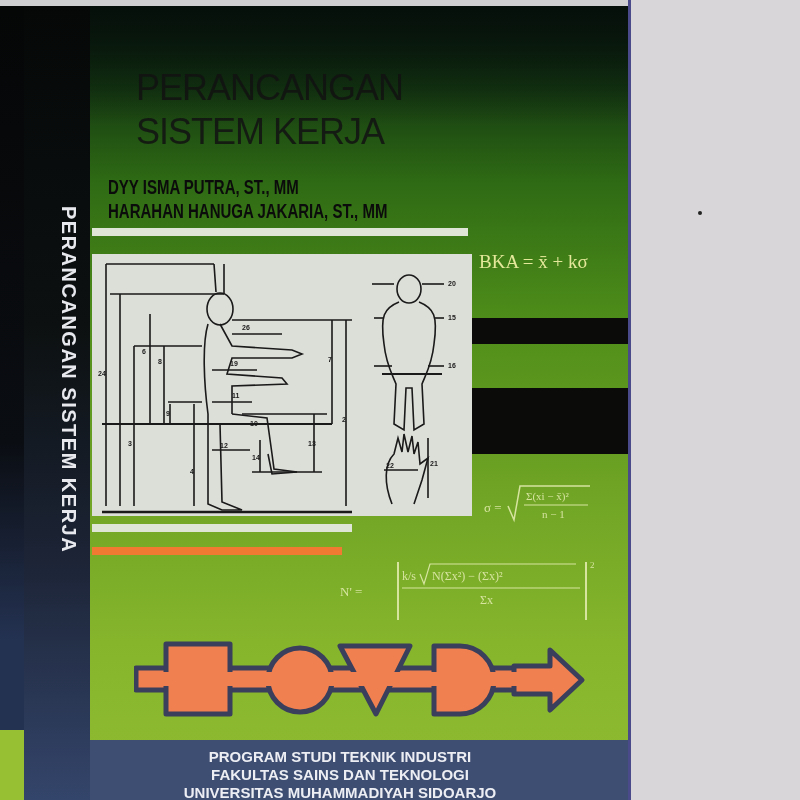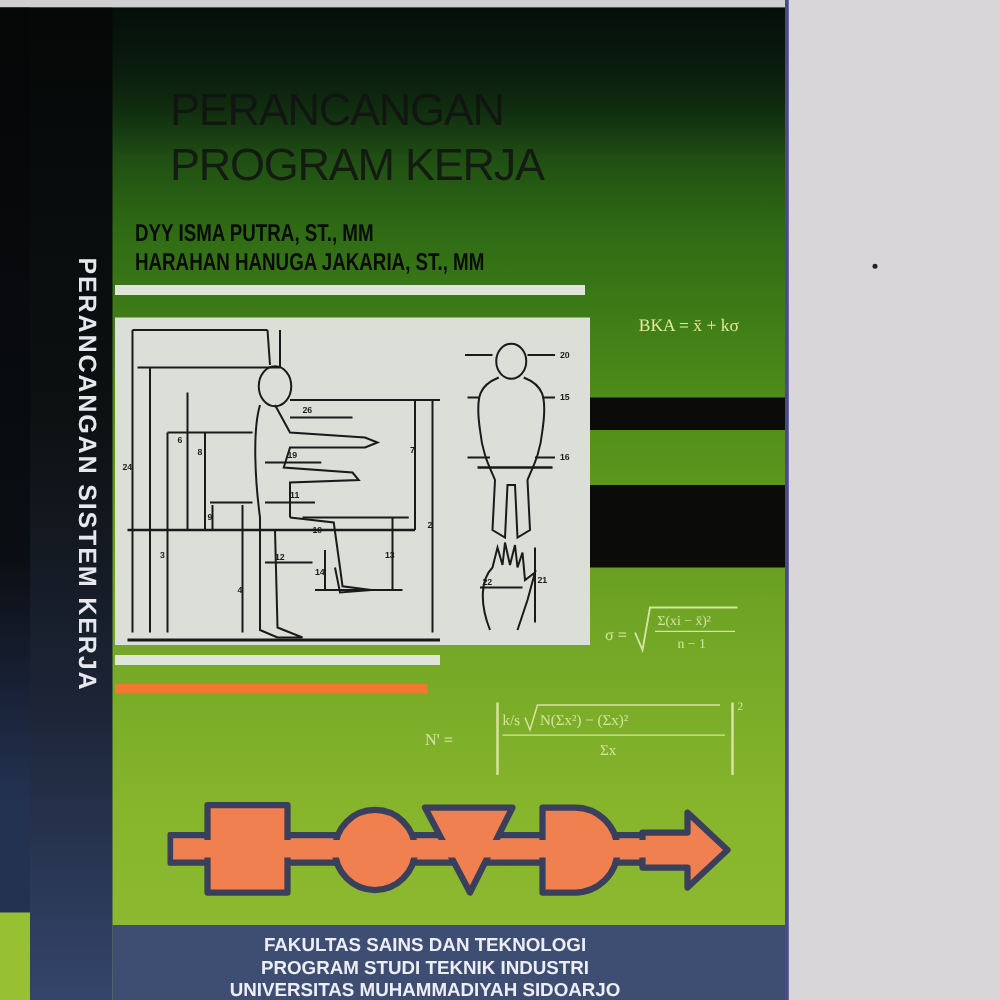--- a/index.html
+++ b/index.html
@@ -17,21 +17,21 @@
   .spine-title { position:absolute; left:40px; top:200px; width:40px; height:480px; writing-mode:vertical-rl;
                  color:#e6e8ee; font-weight:bold; font-size:20px; letter-spacing:1.5px; white-space:nowrap; }
   .title { position:absolute; left:104px; top:60px; color:#121212; font-weight:400; font-size:36px; line-height:44px; letter-spacing:-1px; font-family:"Liberation Sans", sans-serif;margin-left:32px; }
   .title .l1 { display:block; opacity:0.85; }
   .authors { position:absolute; left:108px; top:170px; color:#0b0b0b; font-weight:900; font-size:15px; line-height:18px; transform:scaleY(1.3); transform-origin:top left; }
   .stripe-white { position:absolute; height:8px; background:#dfe6d8; }
   .stripe-orange { position:absolute; height:8px; background:#f07a32; }
   .figure { position:absolute; left:92px; top:248px; width:380px; height:262px; background:#dcded8; }
   .black-band { position:absolute; left:472px; width:156px; background:#0b0c0a; }
   .formula { position:absolute; color:#e4e89a; font-family:"Liberation Serif", serif; }
-  .f1 { left:511px; top:244px; font-size:14px; line-height:24px; }
+  .f1 { left:479px; top:244px; font-size:19px; line-height:24px; }
   .flow { position:absolute; left:134px; top:634px; }
   .bottom { position:absolute; left:90px; top:734px; width:538px; height:60px; background:#3e4d72; }
   .inst { position:absolute; left:90px; top:742px; width:500px; text-align:center; color:#eceef4; font-weight:bold; font-size:15px; line-height:18px; }
 </style>
 </head>
 <body>
 
 <div class="bg-right"></div>
 <div class="dot"></div>
 
@@ -39,21 +39,21 @@
   <div class="top-dark"></div>
 
   <div class="spine">
     <div class="spine-left"></div>
     <div class="spine-green"></div>
     <div class="spine-title">PERANCANGAN SISTEM KERJA</div>
   </div>
 
   <div class="title">
     <span class="l1">PERANCANGAN</span>
-    <span class="l1">PROGRAM KERJA</span>
+    <span class="l1">SISTEM KERJA</span>
   </div>
 
   <div class="authors">
     <div>DYY ISMA PUTRA, ST., MM</div>
     <div>HARAHAN HANUGA JAKARIA, ST., MM</div>
   </div>
 
   <div class="stripe-white" style="left:92px;top:222px;width:376px;"></div>
 
   <div class="black-band" style="top:312px;height:26px;"></div>
@@ -169,18 +169,18 @@
       <circle cx="166" cy="40" r="32"></circle>
       <polygon points="206,6 276,6 242,74"></polygon>
       <path d="M300,6 L326,6 A34,34 0 0 1 326,74 L300,74 Z"></path>
       <polygon points="380,26 416,26 416,10 448,40 416,70 416,54 380,54"></polygon>
     </g>
     <rect x="6" y="32" width="420" height="14" fill="#f08050"></rect>
   </svg>
 
   <div class="bottom"></div>
   <div class="inst">
+    <div>PROGRAM STUDI TEKNIK INDUSTRI</div>
     <div>FAKULTAS SAINS DAN TEKNOLOGI</div>
-    <div>PROGRAM STUDI TEKNIK INDUSTRI</div>
     <div>UNIVERSITAS MUHAMMADIYAH SIDOARJO</div>
   </div>
 </div>
 <div class="cover-edge"></div>
 
 </body></html>

